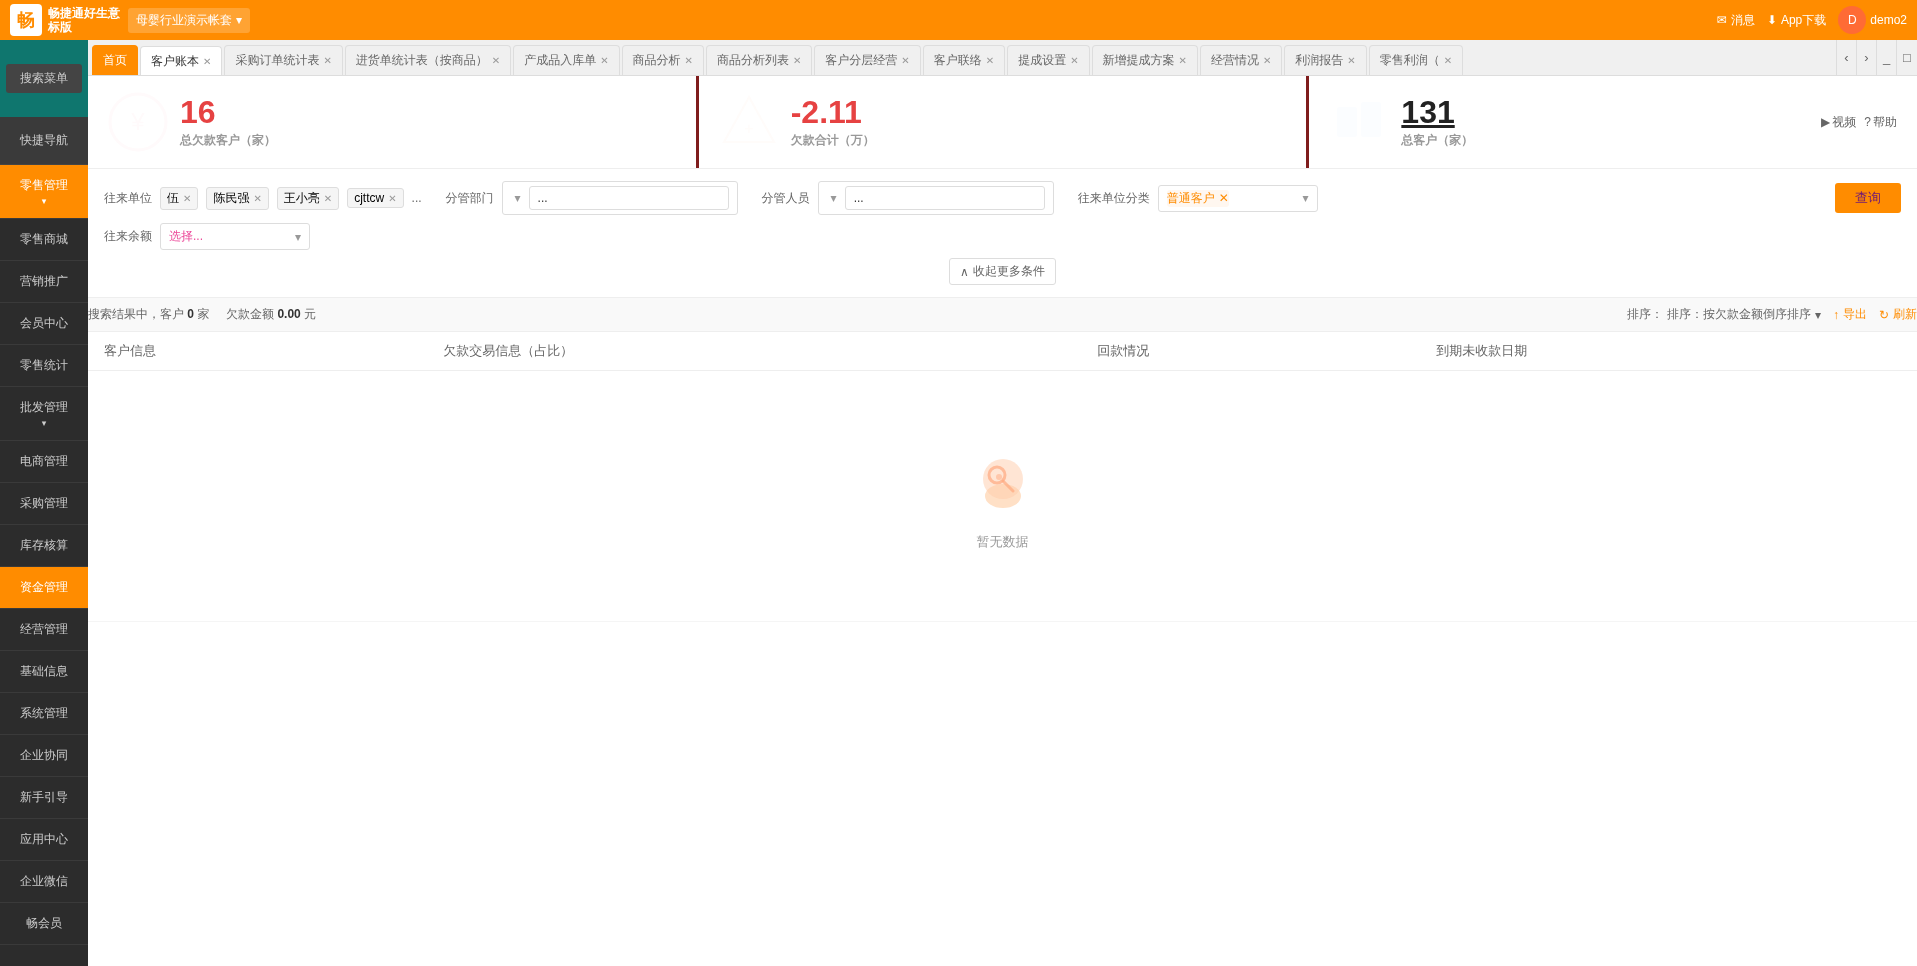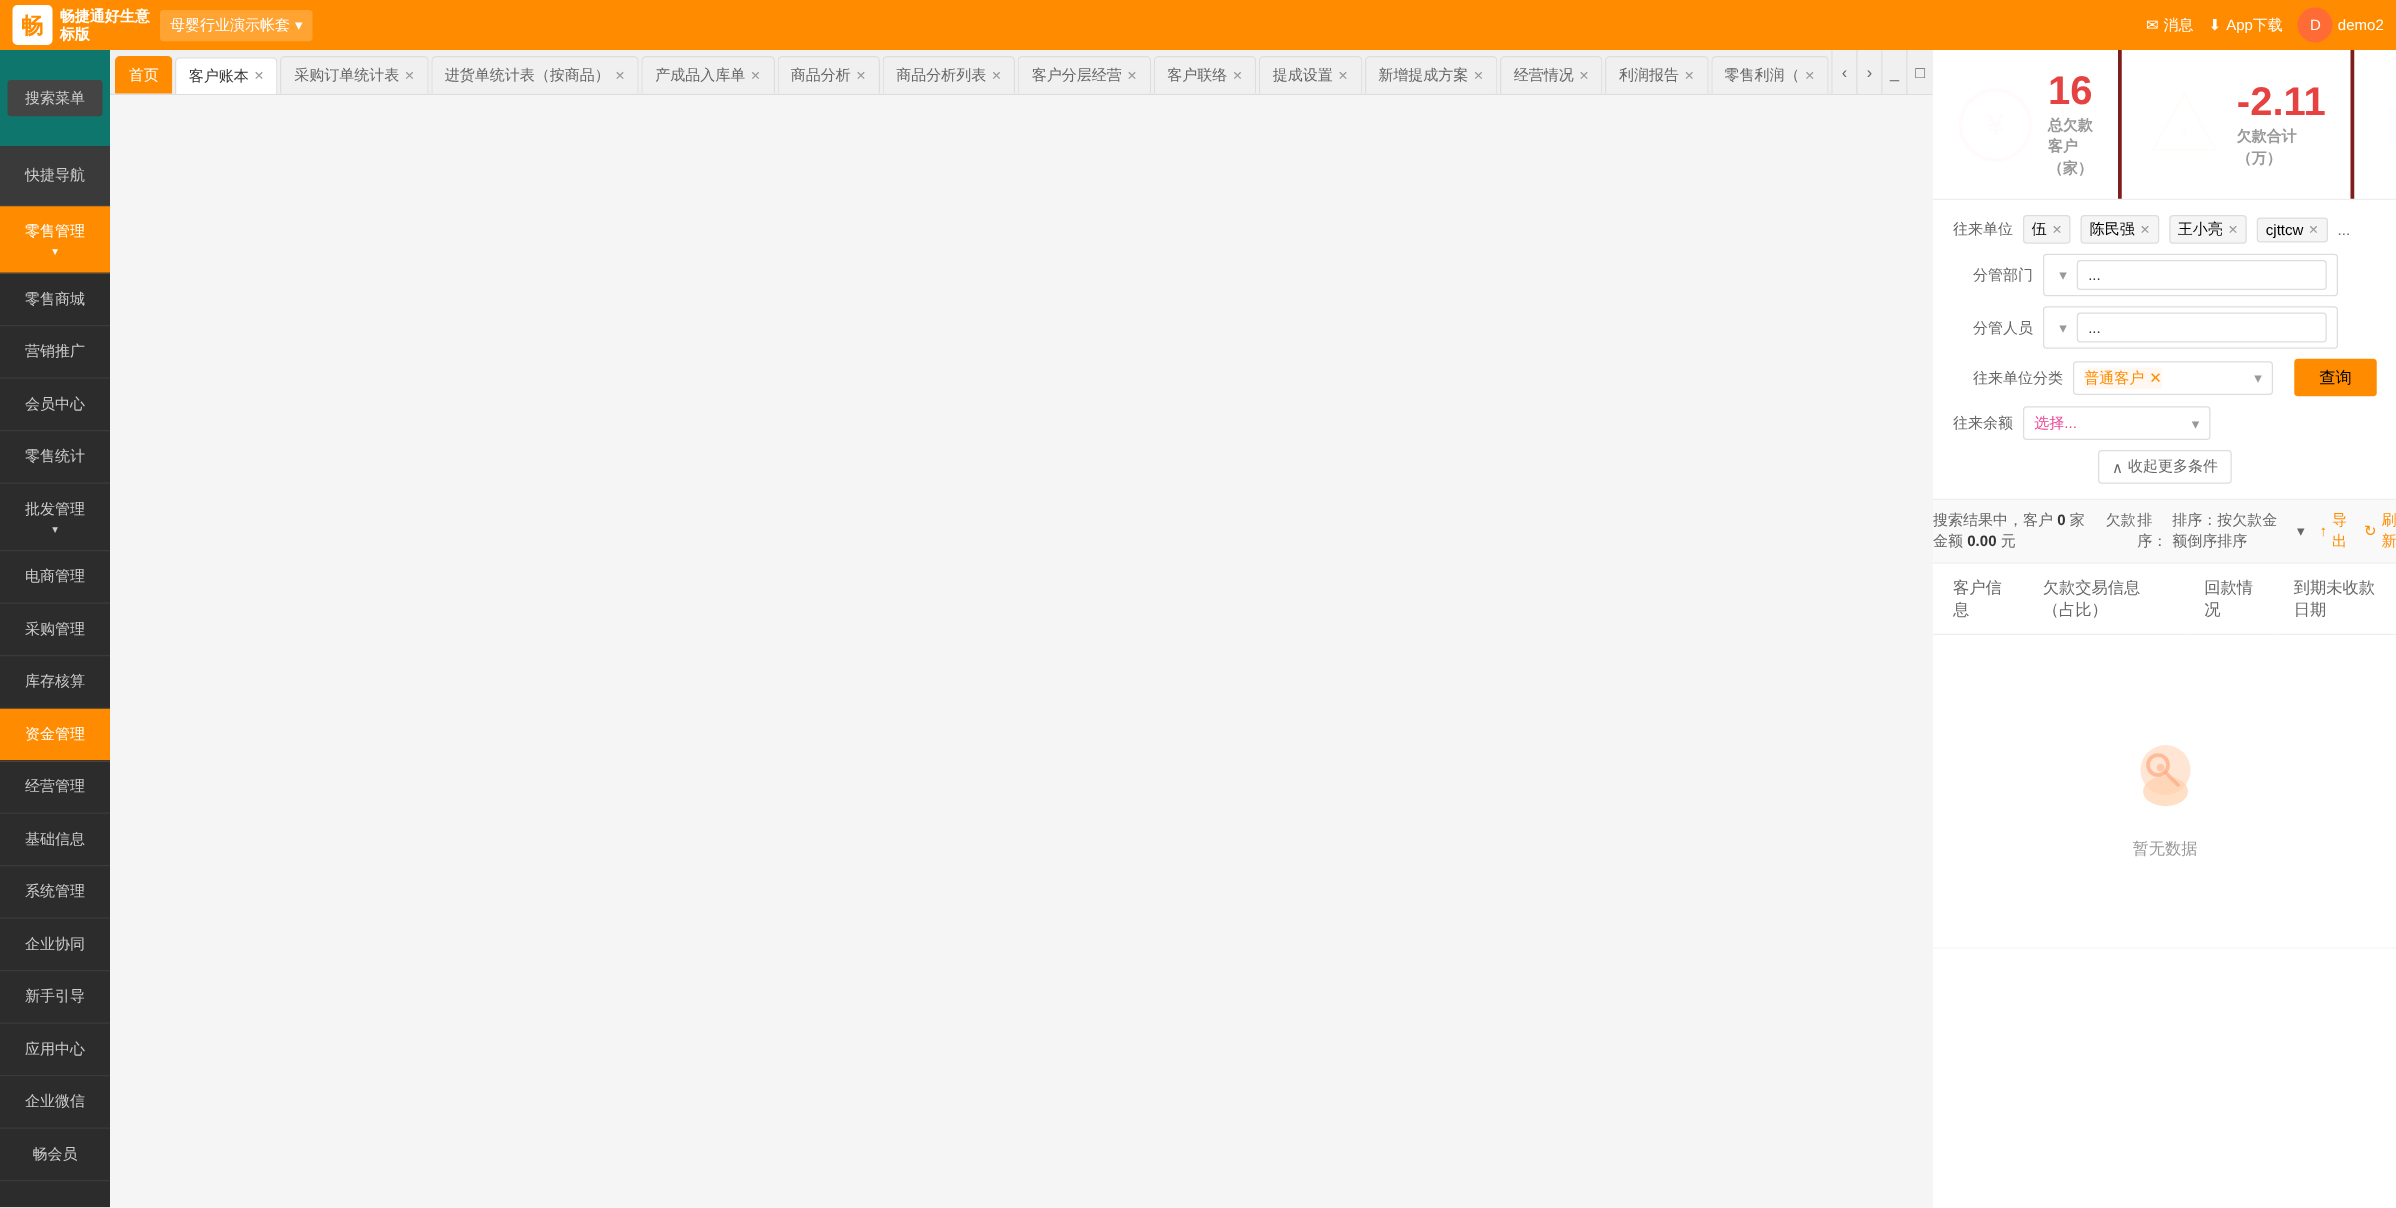--- a/index.html
+++ b/index.html
@@ -25,21 +25,21 @@
     .sidebar { width: 88px; background: #2c2c2c; display: flex; flex-direction: column; flex-shrink: 0; overflow-y: auto; }
     .sidebar-search { padding: 24px 6px; background: #0f766e; }
     .sidebar-search-btn { width: 100%; background: #444; border: none; color: #ccc; padding: 6px 4px; border-radius: 3px; cursor: pointer; font-size: 12px; text-align: center; }
     .sidebar-nav-btn { padding: 10px 6px; background: #3a3a3a; border-bottom: 1px solid #444; }
     .sidebar-nav-btn-inner { width: 100%; background: transparent; border: none; color: #ccc; padding: 5px 4px; cursor: pointer; font-size: 12px; text-align: center; }
     .sidebar-item { padding: 12px 6px; cursor: pointer; color: #ccc; font-size: 12px; text-align: center; border-bottom: 1px solid #3a3a3a; }
     .sidebar-item.active { background: #ff8c00; color: white; }
     .sidebar-item-with-arrow { display: flex; align-items: center; justify-content: center; gap: 2px; flex-direction: column; }
 
     
-    .content-area { flex: 1; display: flex; flex-direction: row; overflow: hidden; justify-content: space-between; }
+    .content-area { flex: 1; display: flex; flex-direction: column; overflow: hidden; justify-content: space-between; }
     .tab { height: 30px; padding: 0 10px; display: flex; align-items: center; gap: 4px; cursor: pointer; border: 1px solid #ddd; border-bottom: none; background: #f0f0f0; color: #666; font-size: 12px; white-space: nowrap; border-radius: 4px 4px 0 0; margin-right: 2px; }
     .tab.active { background: white; color: #333; border-bottom: 1px solid white; margin-bottom: -1px; z-index: 1; }
     .tab.home { background: #ff8c00; color: white; border-color: #ff8c00; }
     .tab-close { color: #999; font-size: 10px; cursor: pointer; }
 
     
     .page-content { flex: 1; overflow-y: auto; background: white; }
 
     
     .stats-banner { display: flex; background: white; border-bottom: 1px solid #eee; min-height: 80px; }
@@ -83,21 +83,21 @@
     .data-table { width: 100%; border-collapse: collapse; }
     .data-table th { padding: 10px 16px; text-align: left; font-size: 13px; color: #666; font-weight: normal; border-bottom: 1px solid #eee; background: white; }
     .data-table td { padding: 10px 10px; font-size: 12px; color: #333; border-bottom: 1px solid #f5f5f5; }
 
     
     .empty-state { display: flex; flex-direction: column; align-items: center; justify-content: center; padding: 60px 20px; }
     .empty-icon { width: 80px; height: 80px; margin-bottom: 12px; }
     .empty-text { color: #999; font-size: 13px; }
 
     
-    .query-btn { background: #ff8c00; color: #000000; border: none; border-radius: 3px; padding: 6px 20px; cursor: pointer; font-size: 13px; }
+    .query-btn { background: #ff8c00; color: #701a75; border: none; border-radius: 3px; padding: 6px 20px; cursor: pointer; font-size: 13px; }
   </style>
 </head>
 <body>
 
 <div class="app-wrapper">
 
   <div class="top-bar">
     <div class="top-bar-left">
       <div class="logo-area">
         <div class="logo-icon">

